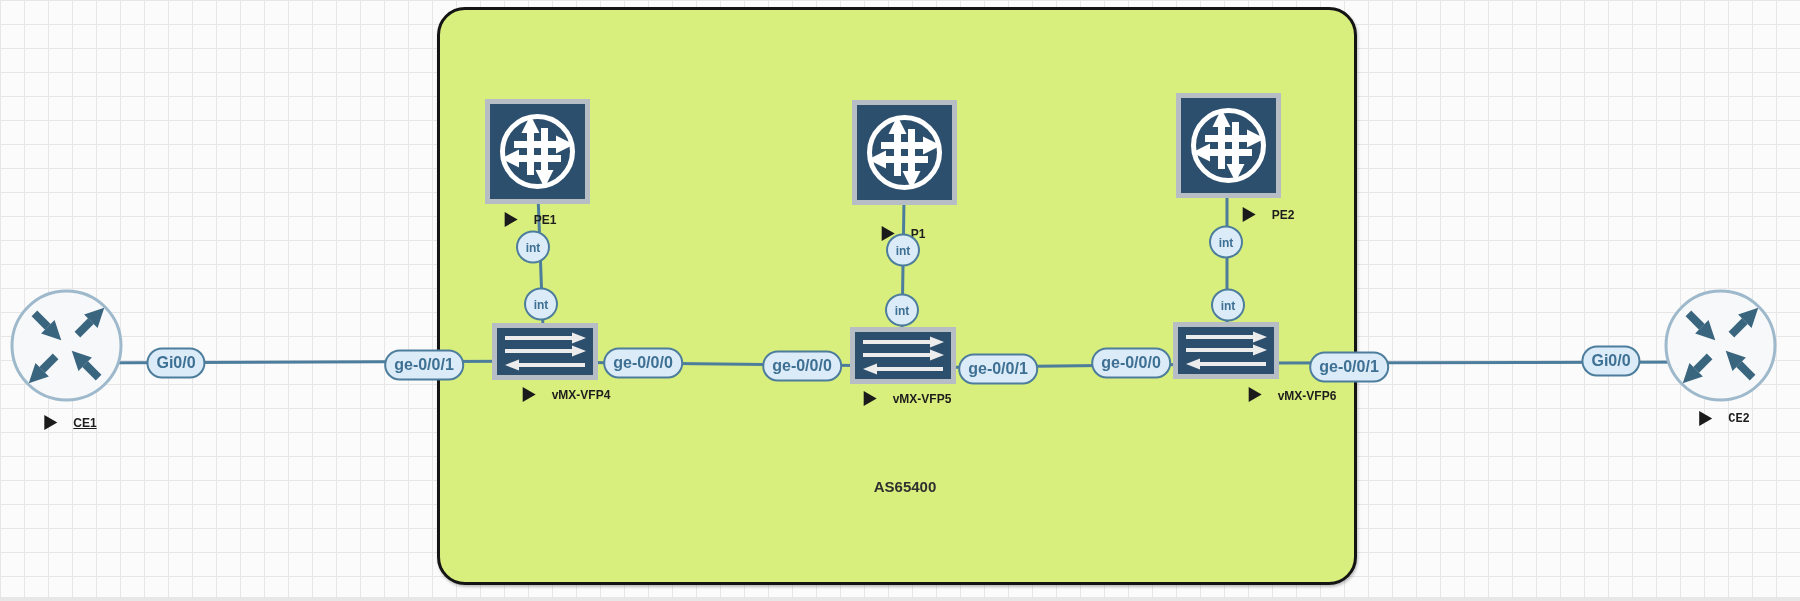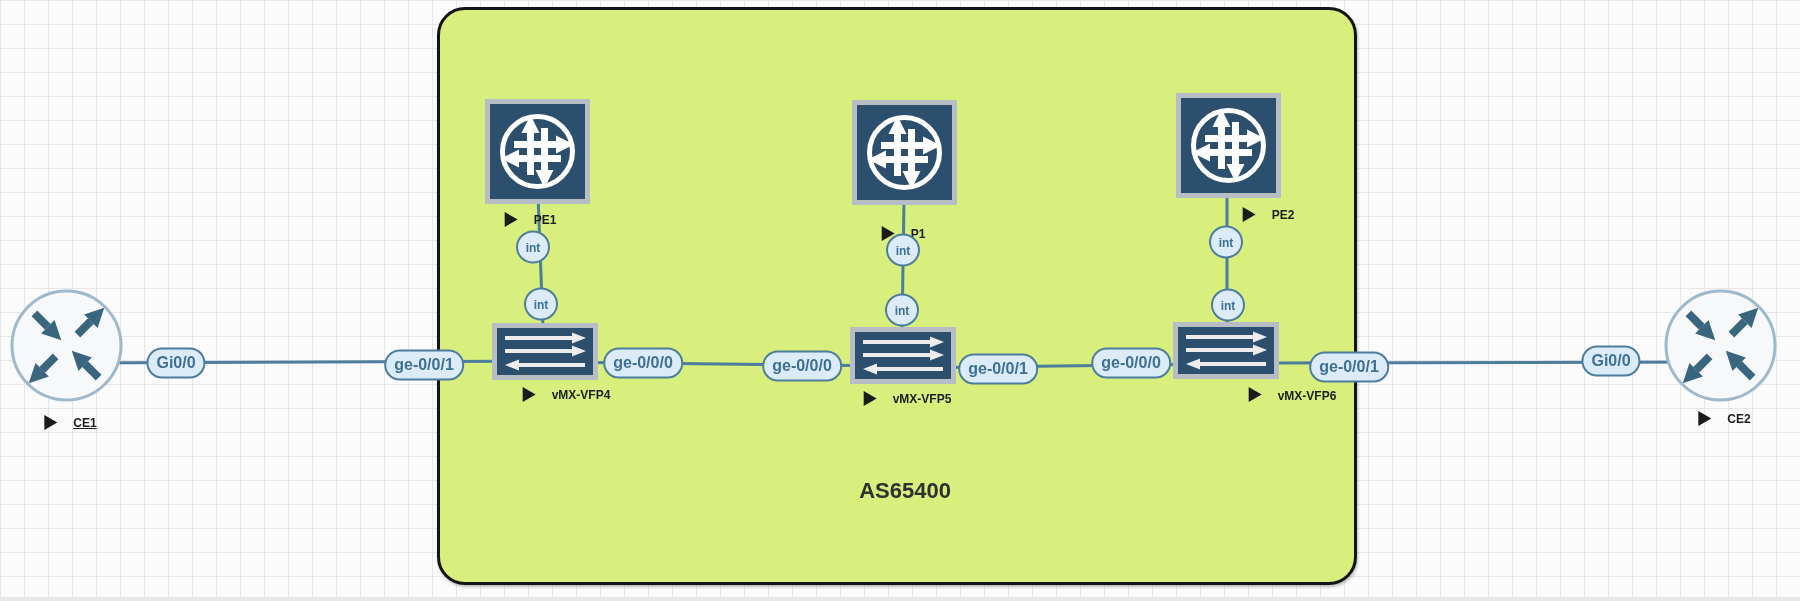--- a/index.html
+++ b/index.html
@@ -40,21 +40,21 @@
     color:#3d7093; font-weight:bold; font-size:12px;
     display:flex; align-items:center; justify-content:center;
   }
   .node-label{
     position:absolute; z-index:4; transform:translateX(-50%);
     display:flex; align-items:center; gap:15px;
     font-size:12px; font-weight:bold; color:#1d1d1d; white-space:nowrap;
   }
   .as-label{
     position:absolute; z-index:4; transform:translateX(-50%);
-    font-size:22px; font-weight:bold; color:#303030; white-space:nowrap;
+    font-size:15px; font-weight:bold; color:#303030; white-space:nowrap;
   }
   .tri{ flex:0 0 auto; display:block; }
 </style>
 </head>
 <body>
 
 <div class="canvas">
 
   <div class="bottom-edge"></div>
 
@@ -246,21 +246,21 @@
         <polygon points="1,1 14,8.5 1,16" fill="#1b1b1b"></polygon>
       </svg>
     <span>vMX-VFP5</span>
   </div>
   <div class="node-label" style="left:1292px;top:386px;align-items:flex-end;">
     <svg class="tri" width="15" height="17" viewBox="0 0 15 17">
         <polygon points="1,1 14,8.5 1,16" fill="#1b1b1b"></polygon>
       </svg>
     <span>vMX-VFP6</span>
   </div>
-  <div class="node-label" style="left:1724px;top:410px;">
+  <div class="node-label" style="left:1724px;top:410px;font-family:Liberation Mono, monospace;">
     <svg class="tri" width="15" height="17" viewBox="0 0 15 17">
         <polygon points="1,1 14,8.5 1,16" fill="#1b1b1b"></polygon>
       </svg>
     <span>CE2</span>
   </div>
 
   <div class="as-label" style="left:905px;top:478px;">AS65400</div>
 
 </div>
 

